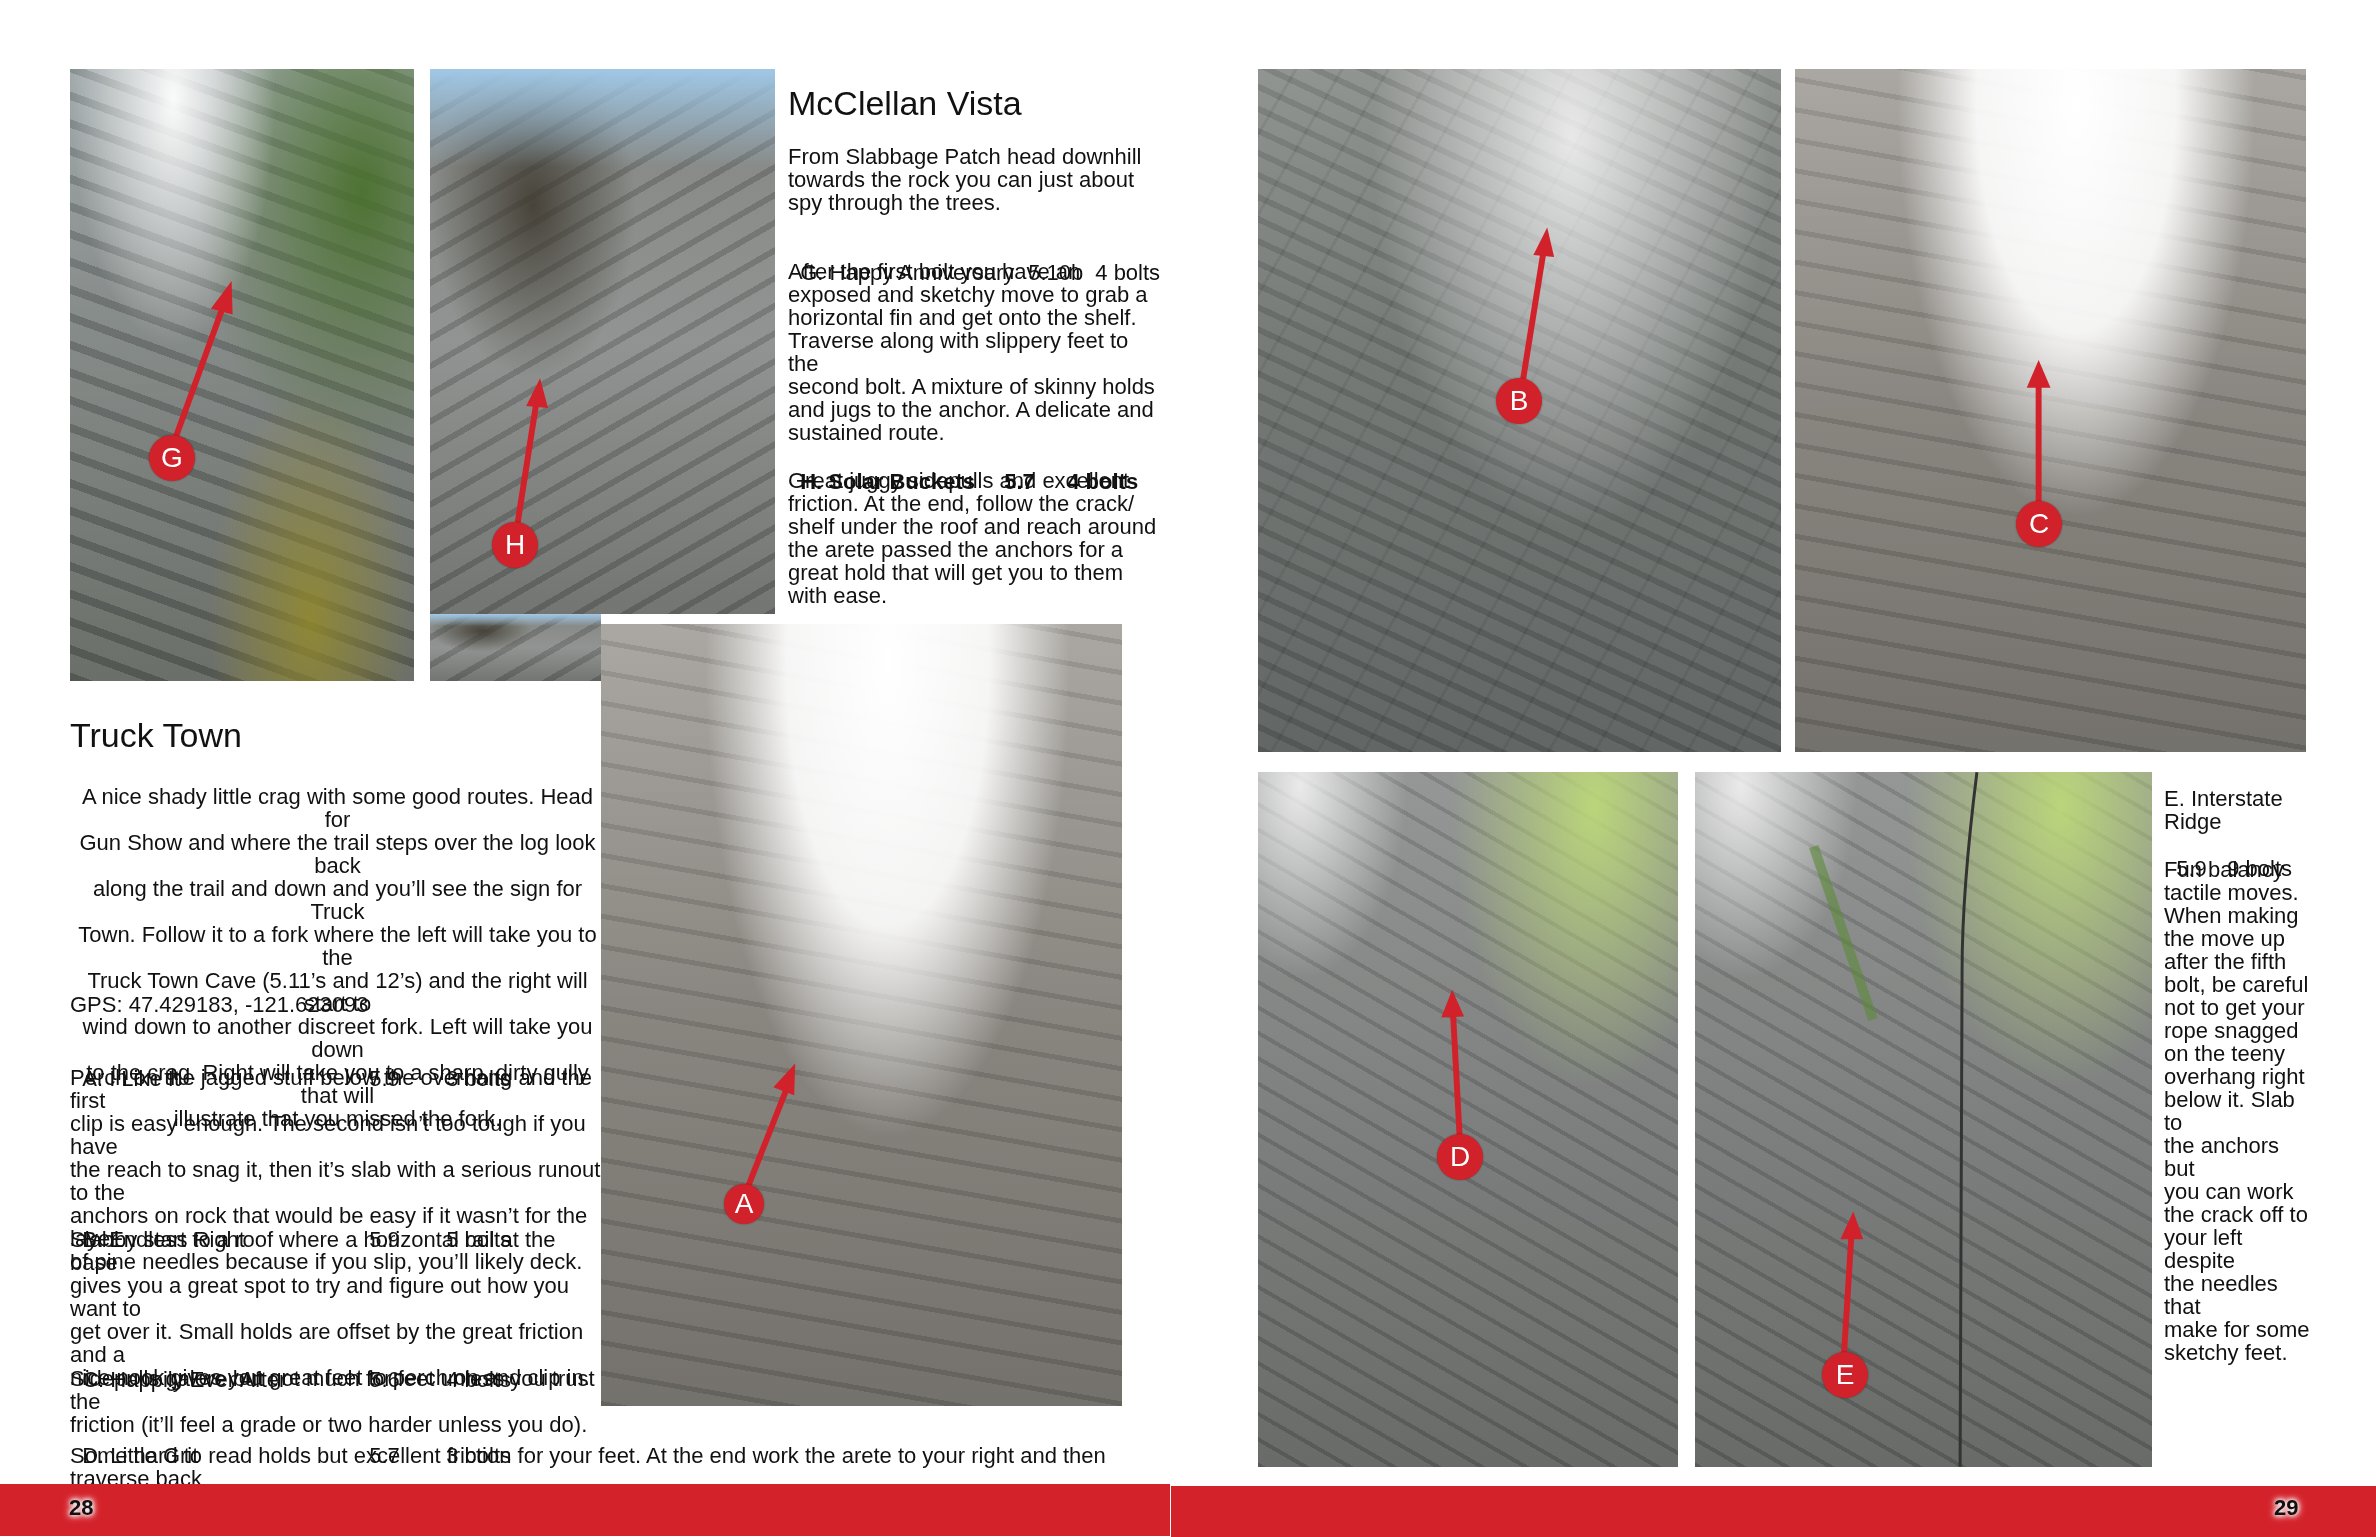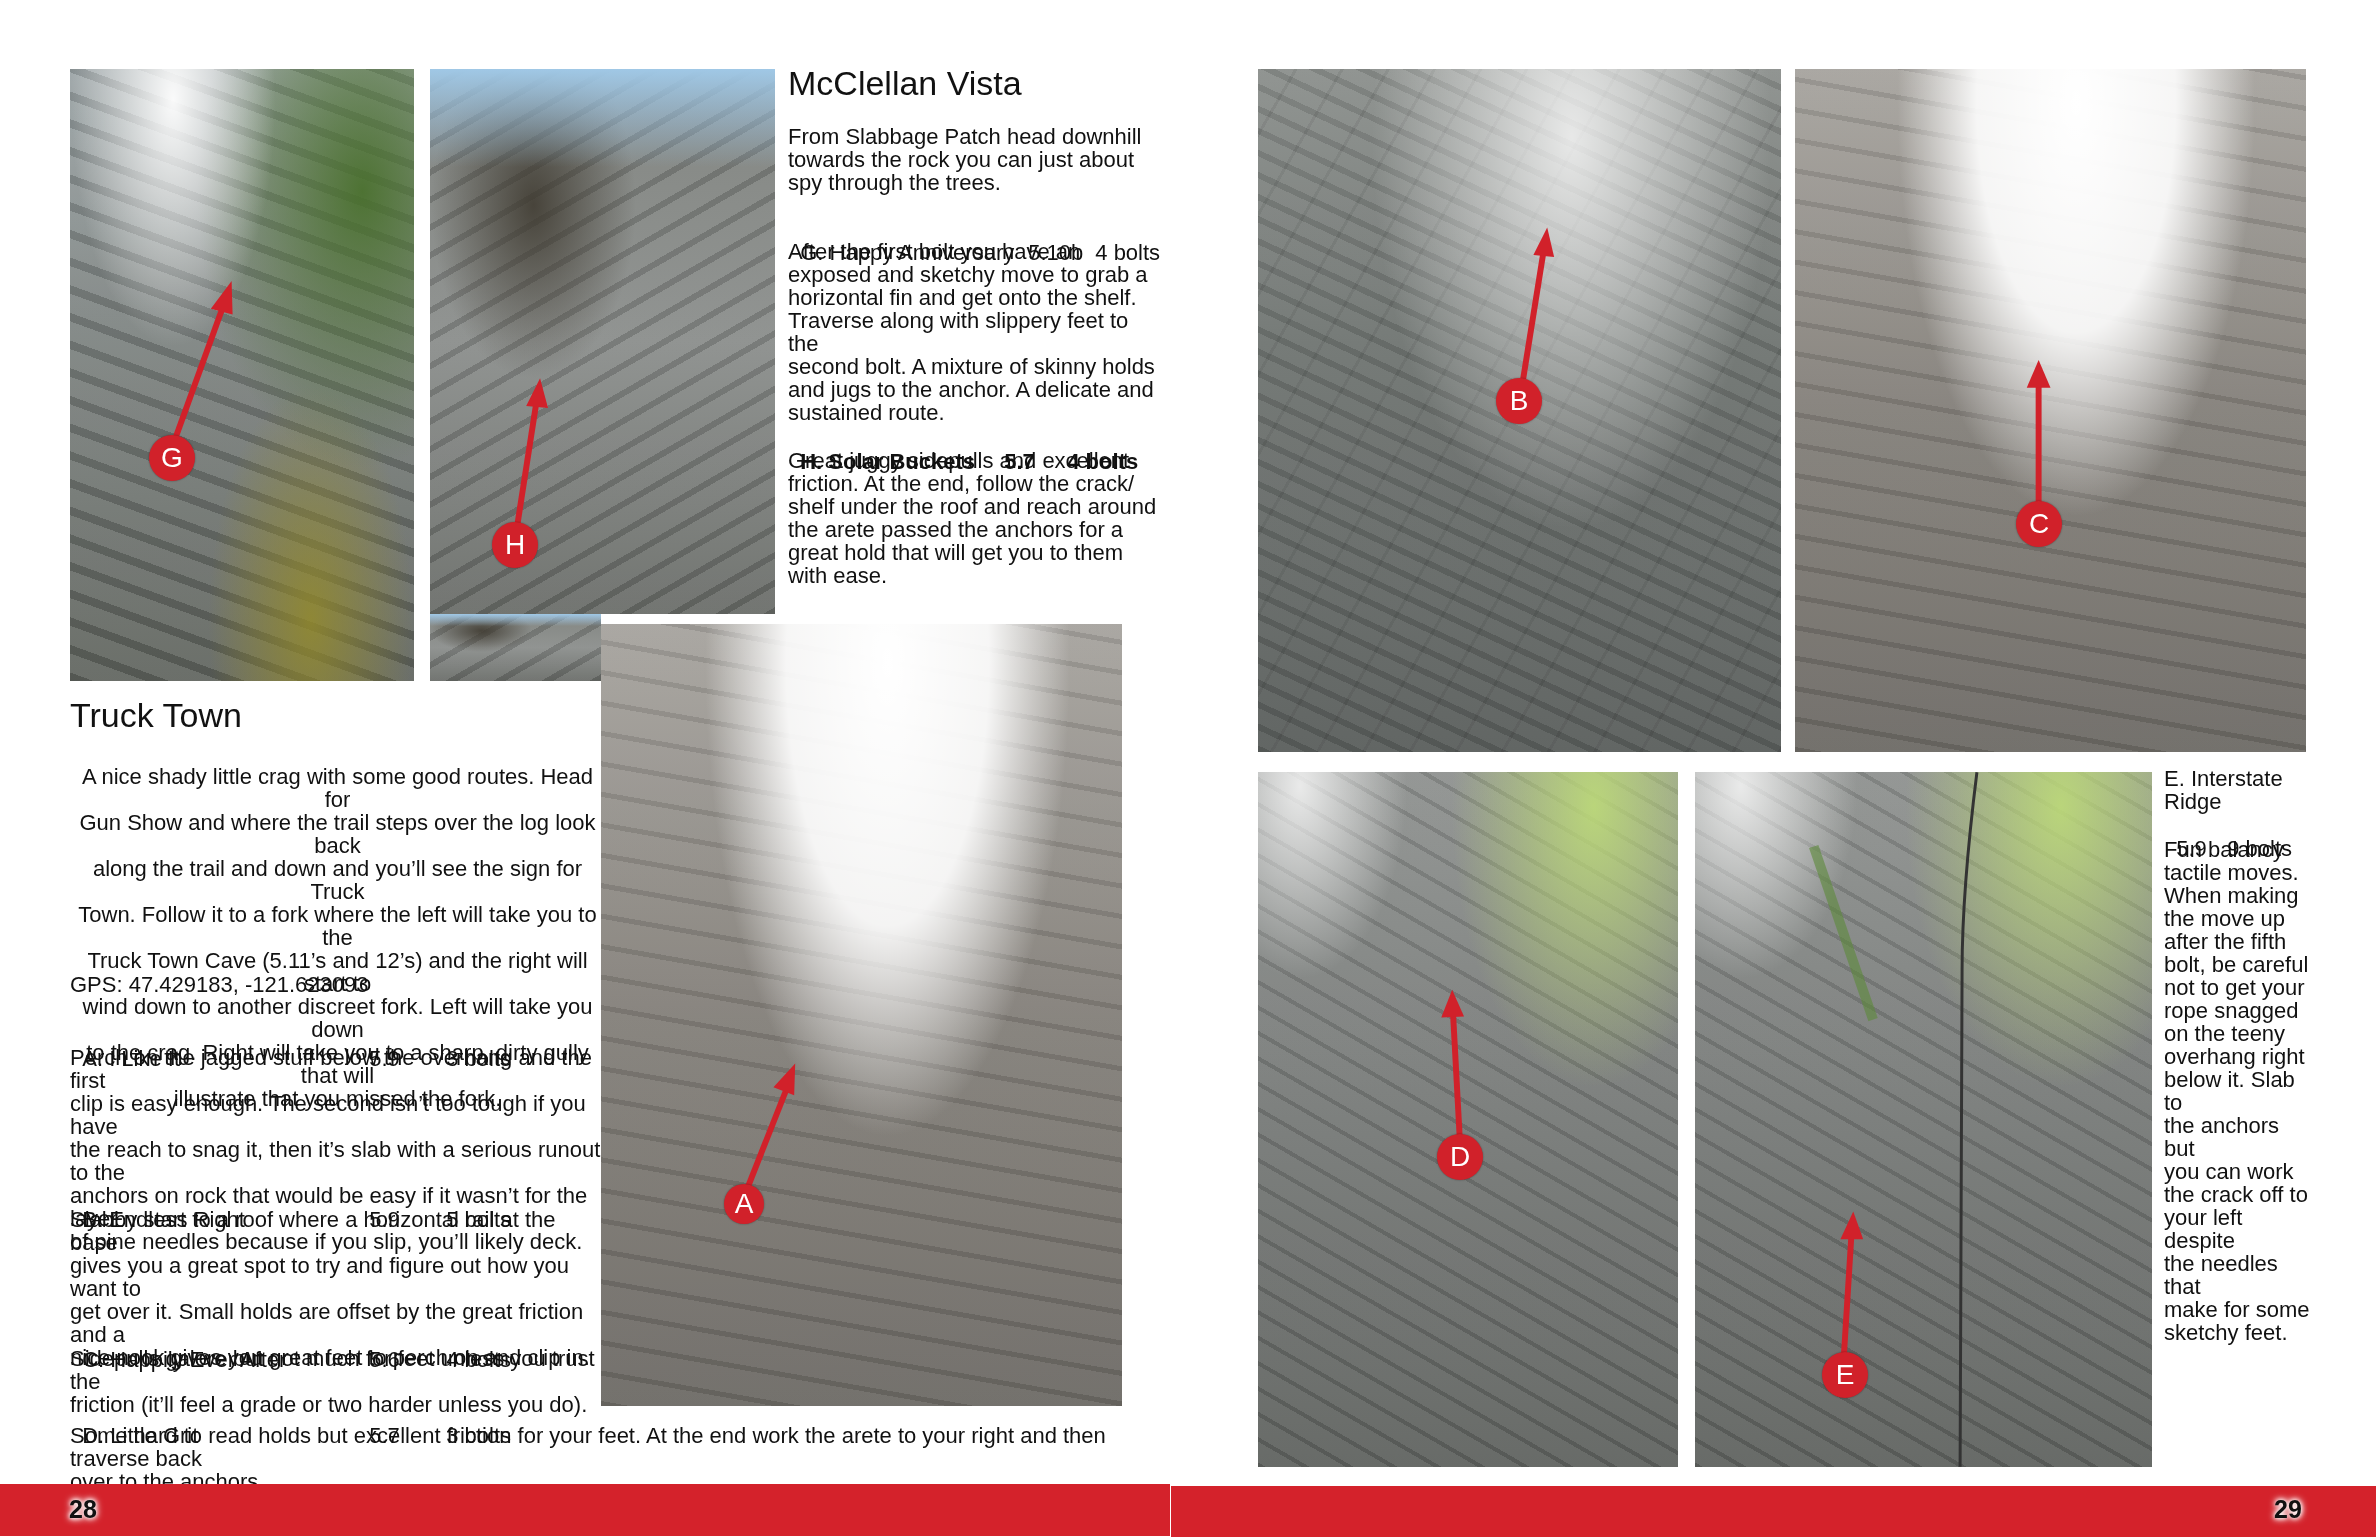--- a/index.html
+++ b/index.html
@@ -1,18 +1,18 @@
 <!DOCTYPE html>
 <html><head>
 <meta charset="utf-8">
 <style>
   html, body { margin:0; padding:0; }
   body { width:2376px; height:1538px; position:relative; background:#ffffff; overflow:hidden;
          font-family:"Liberation Sans", sans-serif; color:#111; }
-  .abs { position:absolute; }
+  .abs { position:absolute;margin-top:20px; }
   .photo { position:absolute; overflow:hidden; }
   .rock1 { background:
       radial-gradient(ellipse at 60% 10%, rgba(255,255,255,0.8), rgba(255,255,255,0) 45%),
       repeating-linear-gradient(25deg, rgba(0,0,0,0.08) 0 6px, rgba(255,255,255,0.05) 6px 20px),
       repeating-linear-gradient(-60deg, rgba(0,0,0,0.07) 0 3px, transparent 3px 40px),
       linear-gradient(180deg, #8b8f8c 0%, #6f7471 40%, #5a5e5c 100%); }
   .rock-green { background:
       radial-gradient(ellipse at 30% 5%, rgba(255,255,255,0.95), rgba(255,255,255,0) 30%),
       radial-gradient(ellipse at 85% 20%, rgba(70,110,40,0.9), rgba(70,110,40,0) 40%),
       radial-gradient(ellipse at 70% 90%, rgba(150,140,40,0.8), rgba(150,140,40,0) 30%),
@@ -32,21 +32,21 @@
       radial-gradient(ellipse at 10% 2%, rgba(255,255,255,0.8), rgba(255,255,255,0) 20%),
       repeating-linear-gradient(30deg, rgba(0,0,0,0.09) 0 4px, rgba(255,255,255,0.06) 4px 22px),
       linear-gradient(180deg, #8e918f 0%, #757876 50%, #5f625f 100%); }
   .marker { position:absolute; width:46px; height:46px; border-radius:50%; background:#d1212a;
             color:#fff; font-size:28px; line-height:46px; text-align:center; font-weight:normal;
             box-shadow:0 0 2px rgba(0,0,0,0.4); }
   svg.arrow { position:absolute; left:0; top:0; overflow:visible; }
   .h1 { font-size:34px; line-height:40px; }
   .txt { font-size:22px; line-height:23px; white-space:pre-wrap; }
   .band { position:absolute; top:1485px; height:52px; background:#d4222b; }
-  .pagenum { position:absolute; top:1495px; font-size:25px; font-weight:bold; color:#111;
+  .pagenum { position:absolute; top:1495px; font-size:22px; font-weight:bold; color:#111;
              text-shadow:0 0 4px #fff, 0 0 6px #fff, 0 0 8px #fff; }
 </style>
 </head>
 <body>
 
 <div class="photo rock-green" style="left:70px;top:69px;width:344px;height:612px;">
   <svg class="arrow" width="344" height="612" viewBox="0 0 347 618">
     <line x1="100" y1="390" x2="155" y2="238" stroke="#d1212a" stroke-width="6"></line>
     <polygon points="163,214 142,242 164,248" fill="#d1212a"></polygon>
   </svg>

